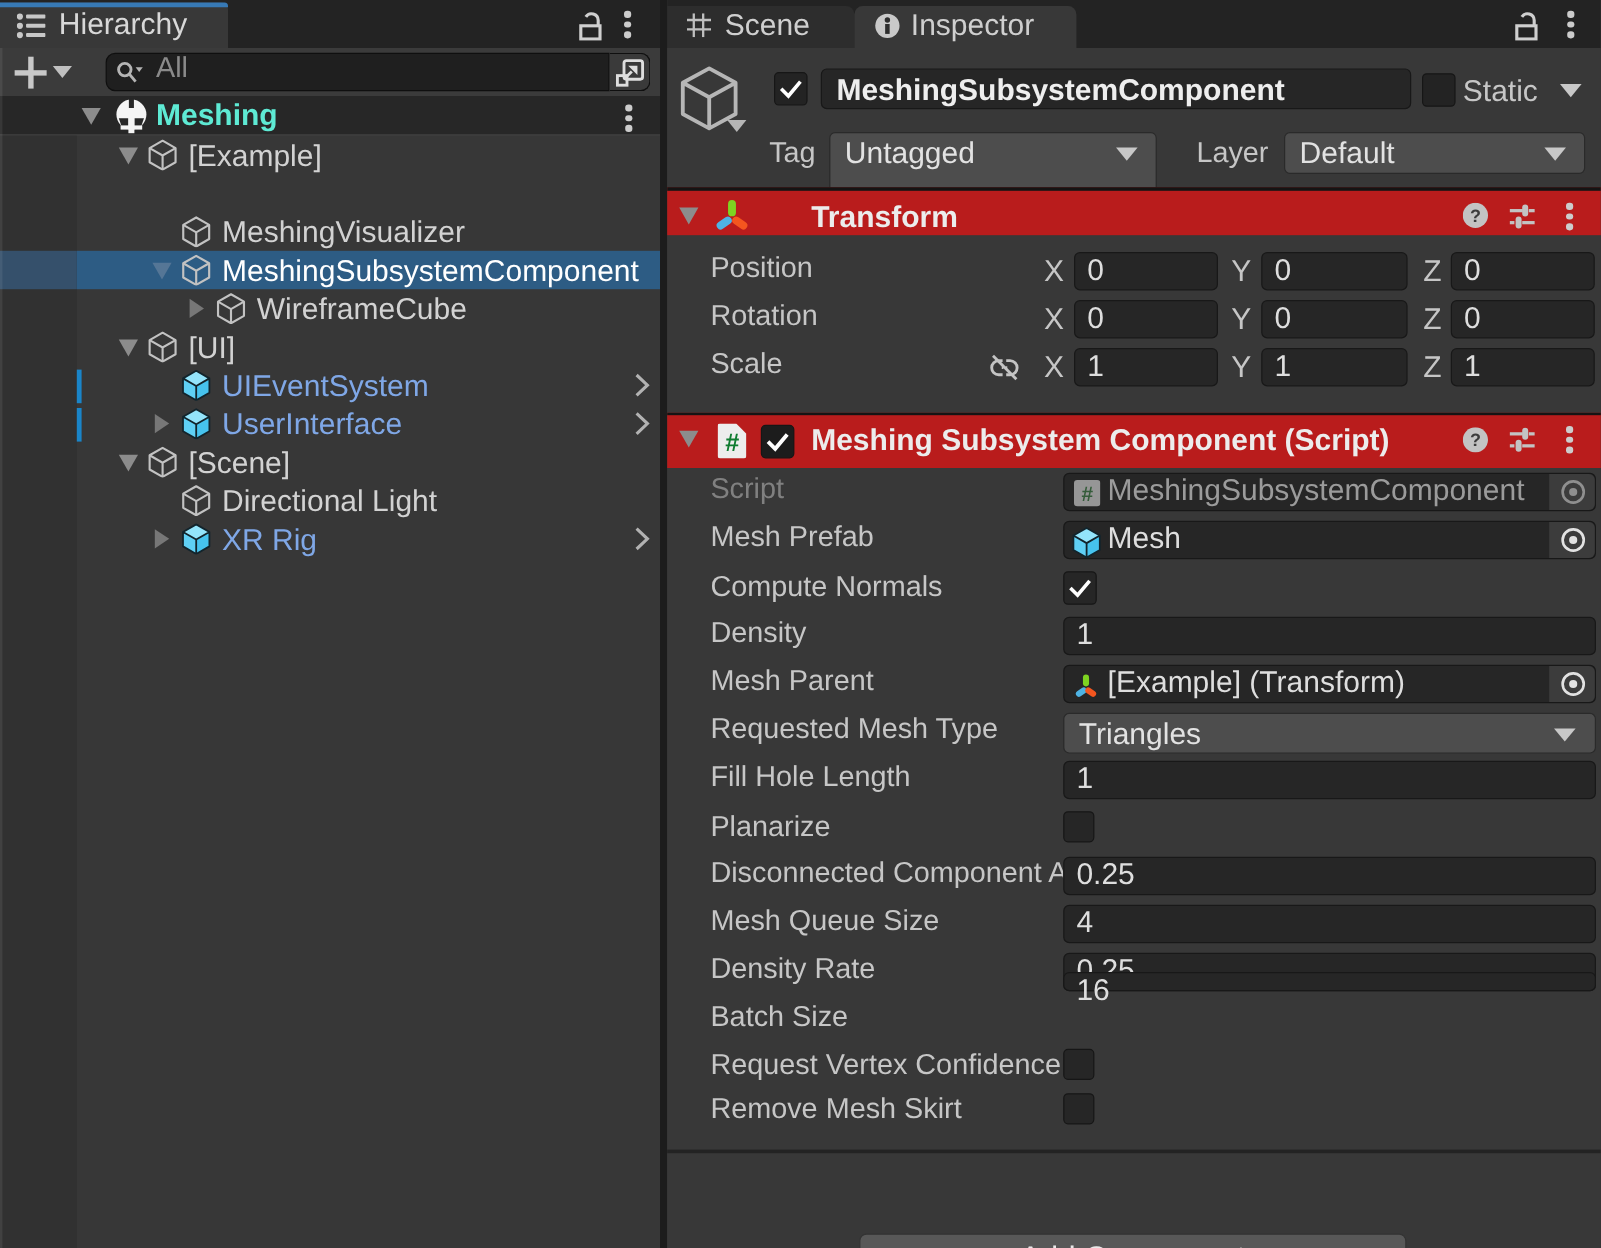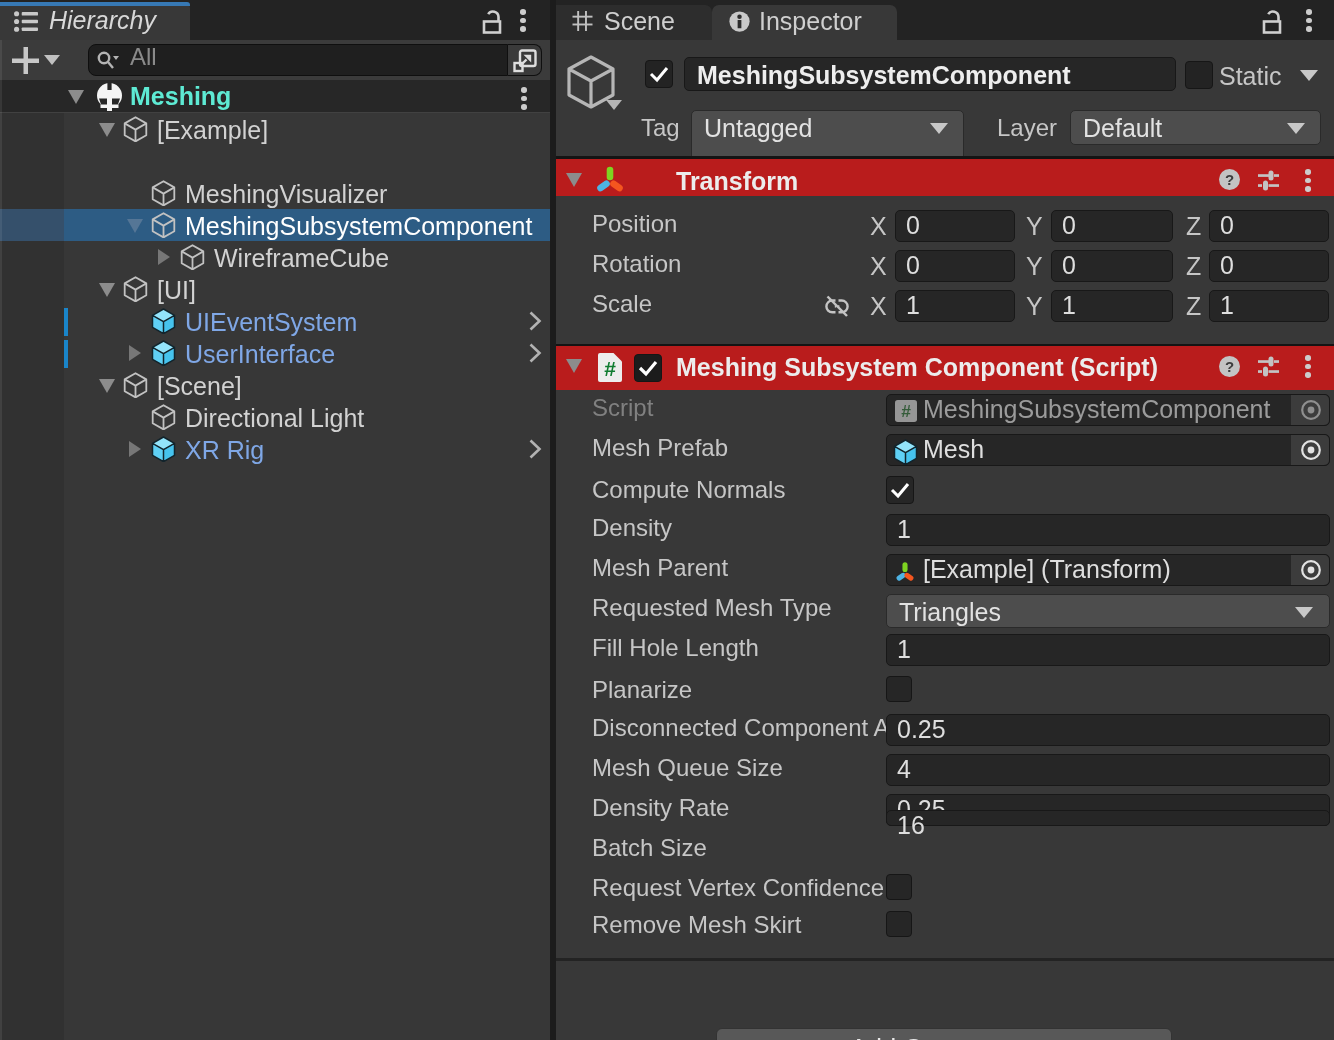--- a/index.html
+++ b/index.html
@@ -4,21 +4,21 @@
 <style>
 * { margin:0; padding:0; box-sizing:border-box; }
 html,body { width:1334px; height:1040px; overflow:hidden; background:#383838;
   font-family:"Liberation Sans", sans-serif; }
 .abs { position:absolute; }
 #stage { position:relative; width:1334px; height:1040px; background:#383838; }
 
 
 #hier { position:absolute; left:0; top:0; width:550px; height:1040px; background:#373737; }
 #hier-tabbar { position:absolute; left:0; top:0; width:550px; height:40px; background:#232323; }
-#hier-tab { position:absolute; left:0; top:2px; width:190px; height:38px; background:#383838; border-radius:0 6px 0 0;font-style:italic; }
+#hier-tab { position:absolute; left:0; top:2px; width:190px; height:38px; background:#383838; border-radius:0 6px 0 0; }
 #hier-tab .blue { position:absolute; left:0; top:0; width:190px; height:4px; background:#3779b5; border-radius:0 3px 0 0;}
 #hier-toolbar { position:absolute; left:0; top:40px; width:550px; height:40px; background:#3b3b3b; }
 #scene-head { position:absolute; left:0; top:80px; width:550px; height:32px; background:#272727; }
 #scene-head-line { position:absolute; left:0; top:112px; width:550px; height:1px; background:#414141; }
 #gutter { position:absolute; left:0; top:113px; width:64px; height:927px; background:#313131; }
 
 .hrow { position:absolute; left:64px; width:486px; height:32px; }
 .hrow .txt { position:absolute; top:3px; font-size:25px; color:#d2d2d2; white-space:nowrap; }
 .hrow .txt.blue { color:#7fa7e6; }
 .hrow .txt.white { color:#ffffff; }

